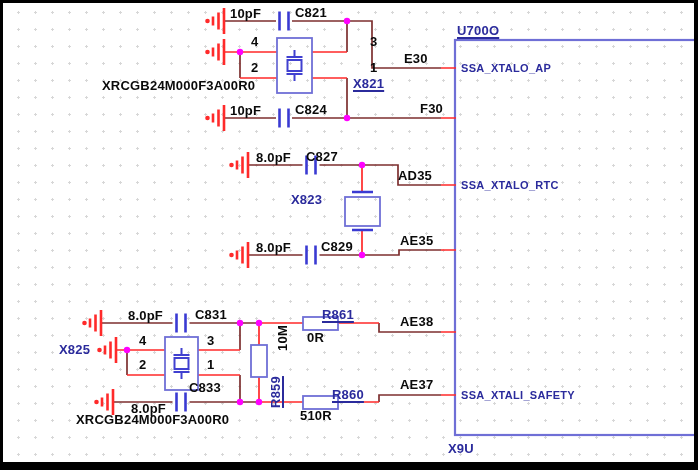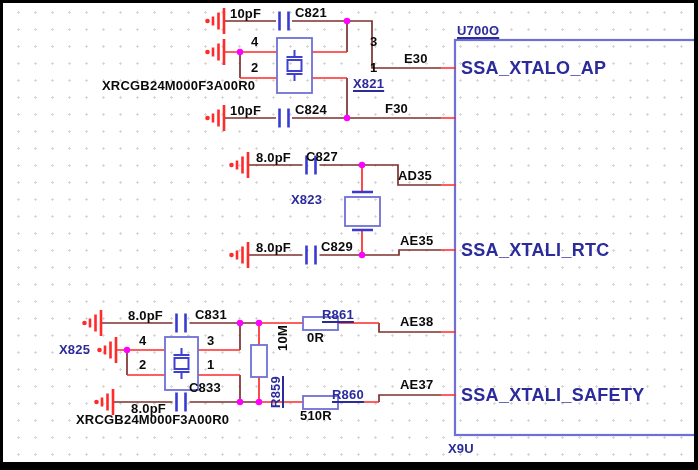--- a/index.html
+++ b/index.html
@@ -16,21 +16,21 @@
     overflow:hidden;
   }
   .inner{position:absolute;left:-3px;top:-3px;width:698px;height:470px;}
   .inner > svg{position:absolute;left:0;top:0;}
   .lbl{
     position:absolute;font-weight:bold;font-size:13px;line-height:14px;
     color:#0a0a0a;white-space:nowrap;letter-spacing:0.2px;
   }
   .navy{color:#2b2b9c;}
   .u{text-decoration:underline;text-decoration-thickness:1.5px;text-underline-offset:2px;}
-  .net{font-size:18px;letter-spacing:0.3px;}
+  .net{font-size:11px;letter-spacing:0.3px;}
   .rot{transform:translate(-50%,-50%) rotate(-90deg);}
 </style>
 </head>
 <body>
 
 <div class="canvas">
   <div class="inner">
 
     <svg width="698" height="470" viewBox="0 0 698 470">
       <defs>
@@ -162,24 +162,24 @@
     <div class="lbl" style="left:307px;top:331px">0R</div>
     <div class="lbl rot" style="left:283px;top:338px">10M</div>
     <div class="lbl navy u rot" style="left:276px;top:392px">R859</div>
     <div class="lbl navy u" style="left:332px;top:388px">R860</div>
     <div class="lbl" style="left:300px;top:409px">510R</div>
 
     <div class="lbl navy u" style="left:457px;top:24px">U700O</div>
     <div class="lbl navy" style="left:448px;top:442px">X9U</div>
 
     <div class="lbl" style="left:404px;top:52px">E30</div>
-    <div class="lbl" style="left:385px;top:102px">F30</div>
+    <div class="lbl" style="left:420px;top:102px">F30</div>
     <div class="lbl" style="left:398px;top:169px">AD35</div>
     <div class="lbl" style="left:400px;top:234px">AE35</div>
     <div class="lbl" style="left:400px;top:315px">AE38</div>
     <div class="lbl" style="left:400px;top:378px">AE37</div>
 
     <div class="lbl navy net" style="left:461px;top:61px">SSA_XTALO_AP</div>
-    <div class="lbl navy net" style="left:461px;top:243px">SSA_XTALI_RTC</div>
+    <div class="lbl navy net" style="left:461px;top:178px">SSA_XTALO_RTC</div>
     <div class="lbl navy net" style="left:461px;top:388px">SSA_XTALI_SAFETY</div>
 
   </div>
 </div>
 
 </body></html>

